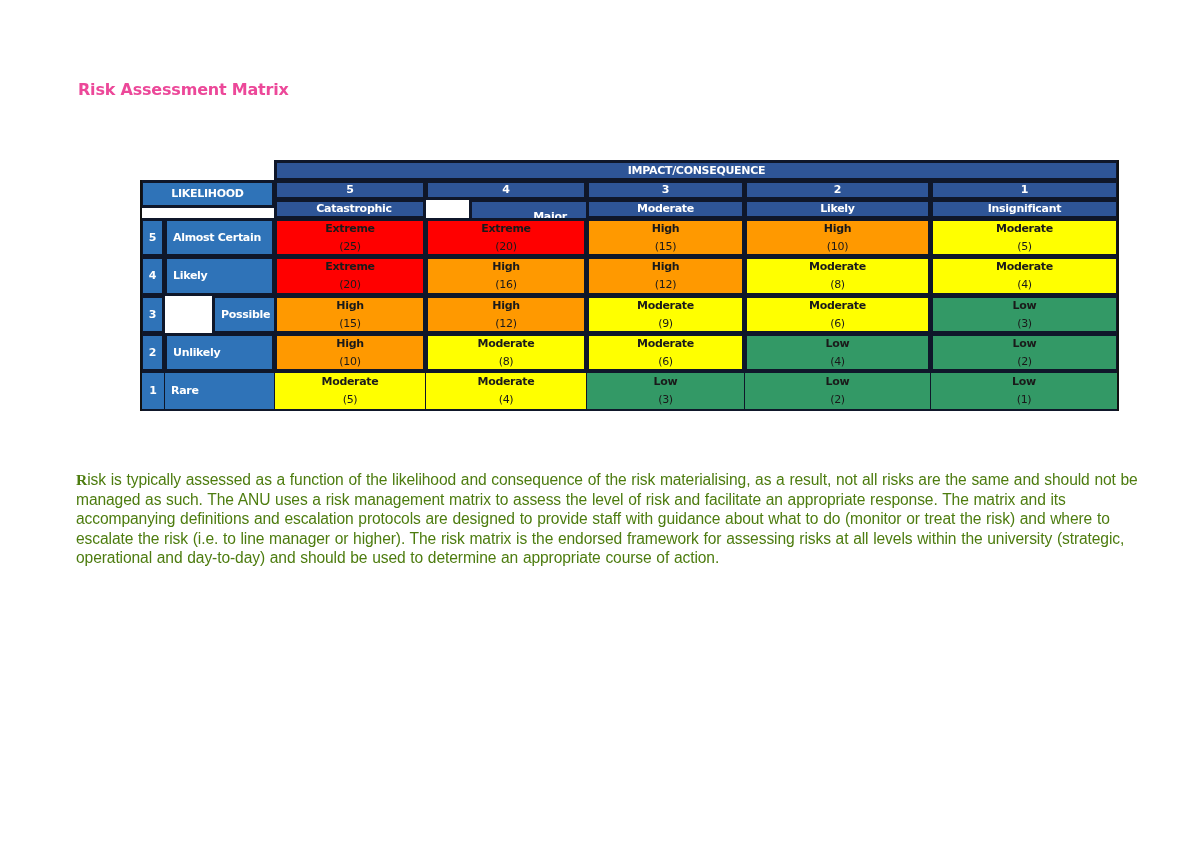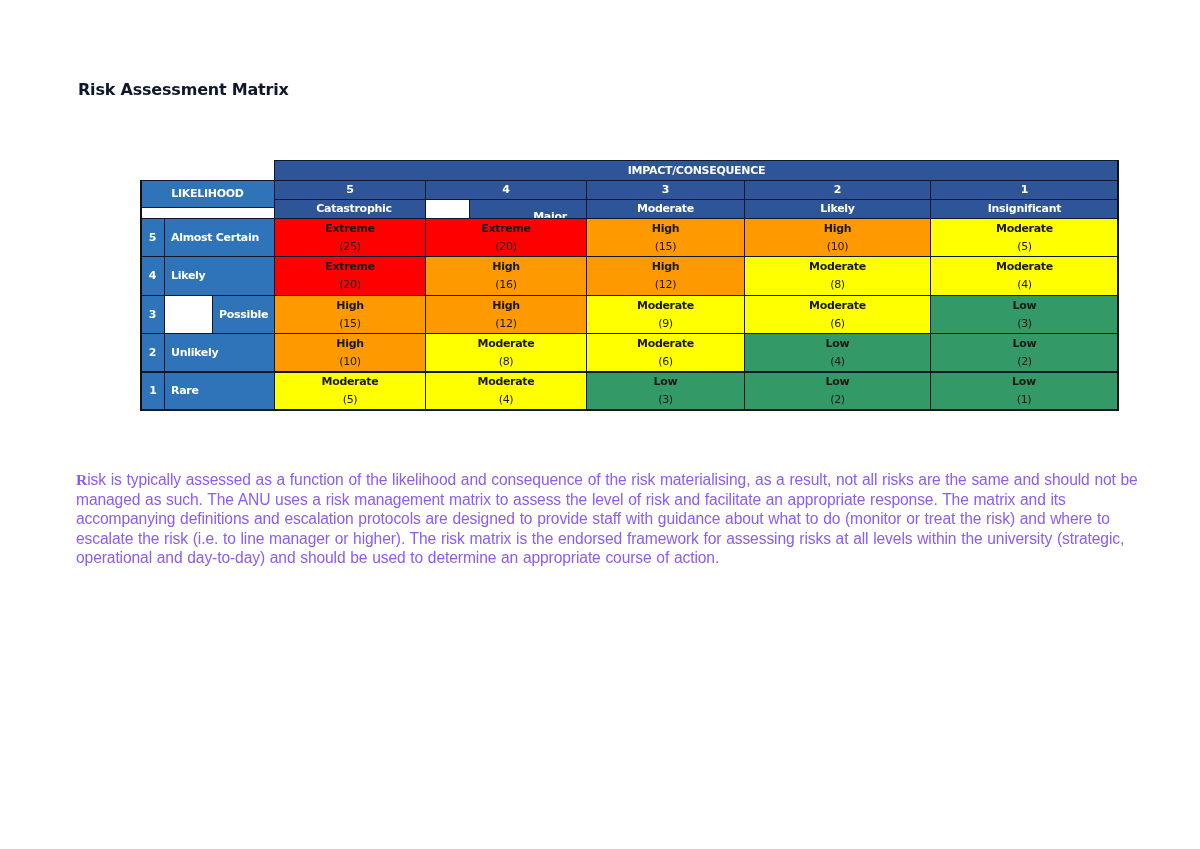--- a/index.html
+++ b/index.html
@@ -1,26 +1,26 @@
 <!DOCTYPE html>
 <html><head>
   <meta charset="utf-8">
   <style>
     html, body { margin: 0; padding: 0; background: #ffffff; }
     body { width: 1200px; height: 849px; position: relative; overflow: hidden; font-family: "DejaVu Sans", sans-serif; }
-    .title { position: absolute; left: 78px; top: 80px; font-family: "DejaVu Sans", sans-serif; font-weight: bold; font-size: 16px; color: #0f172a; letter-spacing: -0.2px; }
+    .title { position: absolute; left: 78px; top: 80px; font-family: "DejaVu Sans", sans-serif; font-weight: bold; font-size: 16px; color: #ec4899; letter-spacing: -0.2px; }
     .matrix { position: absolute; left: 140px; top: 160px; }
-    .cell { position: absolute; box-sizing: border-box; border: 1px solid #0f172a; display: flex; flex-direction: column; align-items: center; justify-content: center; font-family: "DejaVu Sans", sans-serif; font-weight: bold; font-size: 11px; line-height: 18px; letter-spacing: -0.3px; text-align: center; }
+    .cell { position: absolute; box-sizing: border-box; border: 3px solid #0f172a; display: flex; flex-direction: column; align-items: center; justify-content: center; font-family: "DejaVu Sans", sans-serif; font-weight: bold; font-size: 11px; line-height: 18px; letter-spacing: -0.3px; text-align: center; }
     .hdr { background: #2e5597; color: #ffffff; }
     .lh { background: #2f73b8; color: #ffffff; }
     .num { justify-content: center; }
     .lbl { align-items: flex-start; padding-left: 6px; }
     .risk { color: #1a1a1a; }
     .risk .score { font-weight: normal; }
-    .para { position: absolute; left: 76px; top: 470px; width: 1070px; font-family: "Liberation Sans", sans-serif; font-size: 15.6px; line-height: 19.5px; color: #8b5cf6; letter-spacing: -0.1px; word-spacing: 0.5px; }
+    .para { position: absolute; left: 76px; top: 470px; width: 1070px; font-family: "Liberation Sans", sans-serif; font-size: 15.6px; line-height: 19.5px; color: #4d7c0f; letter-spacing: -0.1px; word-spacing: 0.5px; }
     .para .first { font-family: "Liberation Serif", serif; font-weight: bold; }
   </style>
 </head>
 <body>
 
 <div class="title">Risk Assessment Matrix</div>
 
 <div class="matrix">
 
   <div class="cell hdr" style="left:134px; top:0; width:845px; height:21px;">IMPACT/CONSEQUENCE</div>

